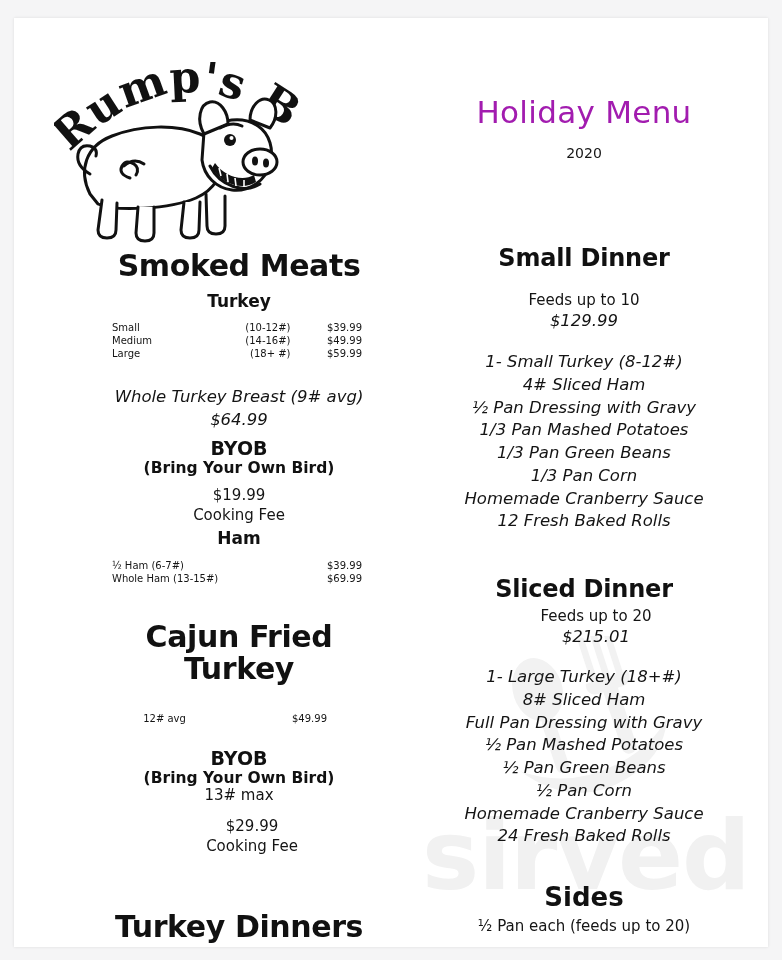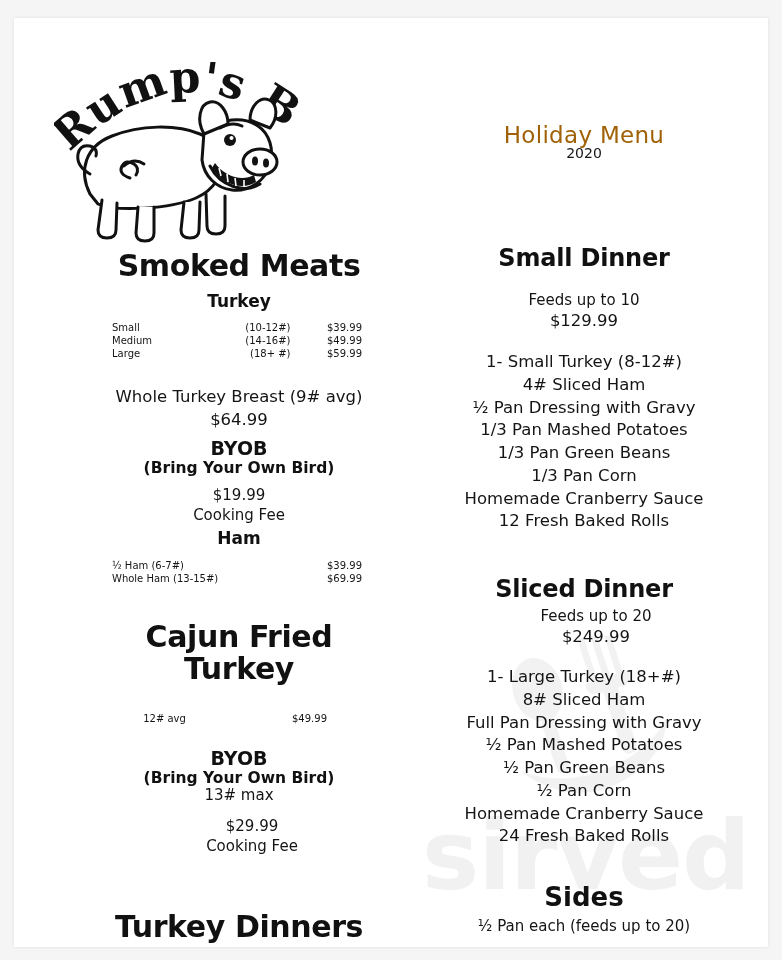--- a/index.html
+++ b/index.html
@@ -92,20 +92,21 @@
     font-size: 17px;
     font-weight: 700;
     color: #111;
     line-height: 1.15;
   }
   .body-line {
     font-size: 16.5px;
     font-weight: 400;
     color: #141414;
     line-height: 1.38;
+    font-style: italic;
   }
   .body-sm {
     font-size: 15px;
     font-weight: 400;
     color: #141414;
     line-height: 1.35;
   }
   .byob-title {
     font-size: 19px;
     font-weight: 700;
@@ -163,25 +164,24 @@
   #h-small       { position:absolute; left:0;  top:226px; width:340px; }
   #small-meta    { position:absolute; left:0;  top:272px; width:340px; }
   #small-items   { position:absolute; left:0;  top:333px; width:340px; }
   #h-large       { position:absolute; left:0;  top:557px; width:340px; }
   #large-meta    { position:absolute; left:12px;  top:588px; width:340px; }
   #large-items   { position:absolute; left:0;  top:648px; width:340px; }
   #h-sides       { position:absolute; left:0;  top:864px; width:340px; }
   #sides-meta    { position:absolute; left:0;  top:898px; width:340px; }
 
   .holiday-title {
-    font-size: 23px;
+    font-size: 31px;
     font-weight: 400;
-    color: #a16207;
+    color: #a21caf;
     letter-spacing: 0.3px;
-    margin-top: 28px;
   }
   .year-text {
     font-size: 14px;
     font-weight: 400;
     color: #161616;
   }
   .dinner-title {
     font-size: 24px;
     font-weight: 700;
     color: #111;
@@ -372,21 +372,21 @@
       <div class="body-line">1/3 Pan Green Beans</div>
       <div class="body-line">1/3 Pan Corn</div>
       <div class="body-line">Homemade Cranberry Sauce</div>
       <div class="body-line">12 Fresh Baked Rolls</div>
     </div>
 
     <div id="h-large" class="ctr dinner-title">Sliced Dinner</div>
 
     <div id="large-meta" class="ctr">
       <div class="body-sm">Feeds up to 20</div>
-      <div class="body-line">$249.99</div>
+      <div class="body-line">$215.01</div>
     </div>
 
     <div id="large-items" class="ctr">
       <div class="body-line">1- Large Turkey (18+#)</div>
       <div class="body-line">8# Sliced Ham</div>
       <div class="body-line">Full Pan Dressing with Gravy</div>
       <div class="body-line">½ Pan Mashed Potatoes</div>
       <div class="body-line">½ Pan Green Beans</div>
       <div class="body-line">½ Pan Corn</div>
       <div class="body-line">Homemade Cranberry Sauce</div>

